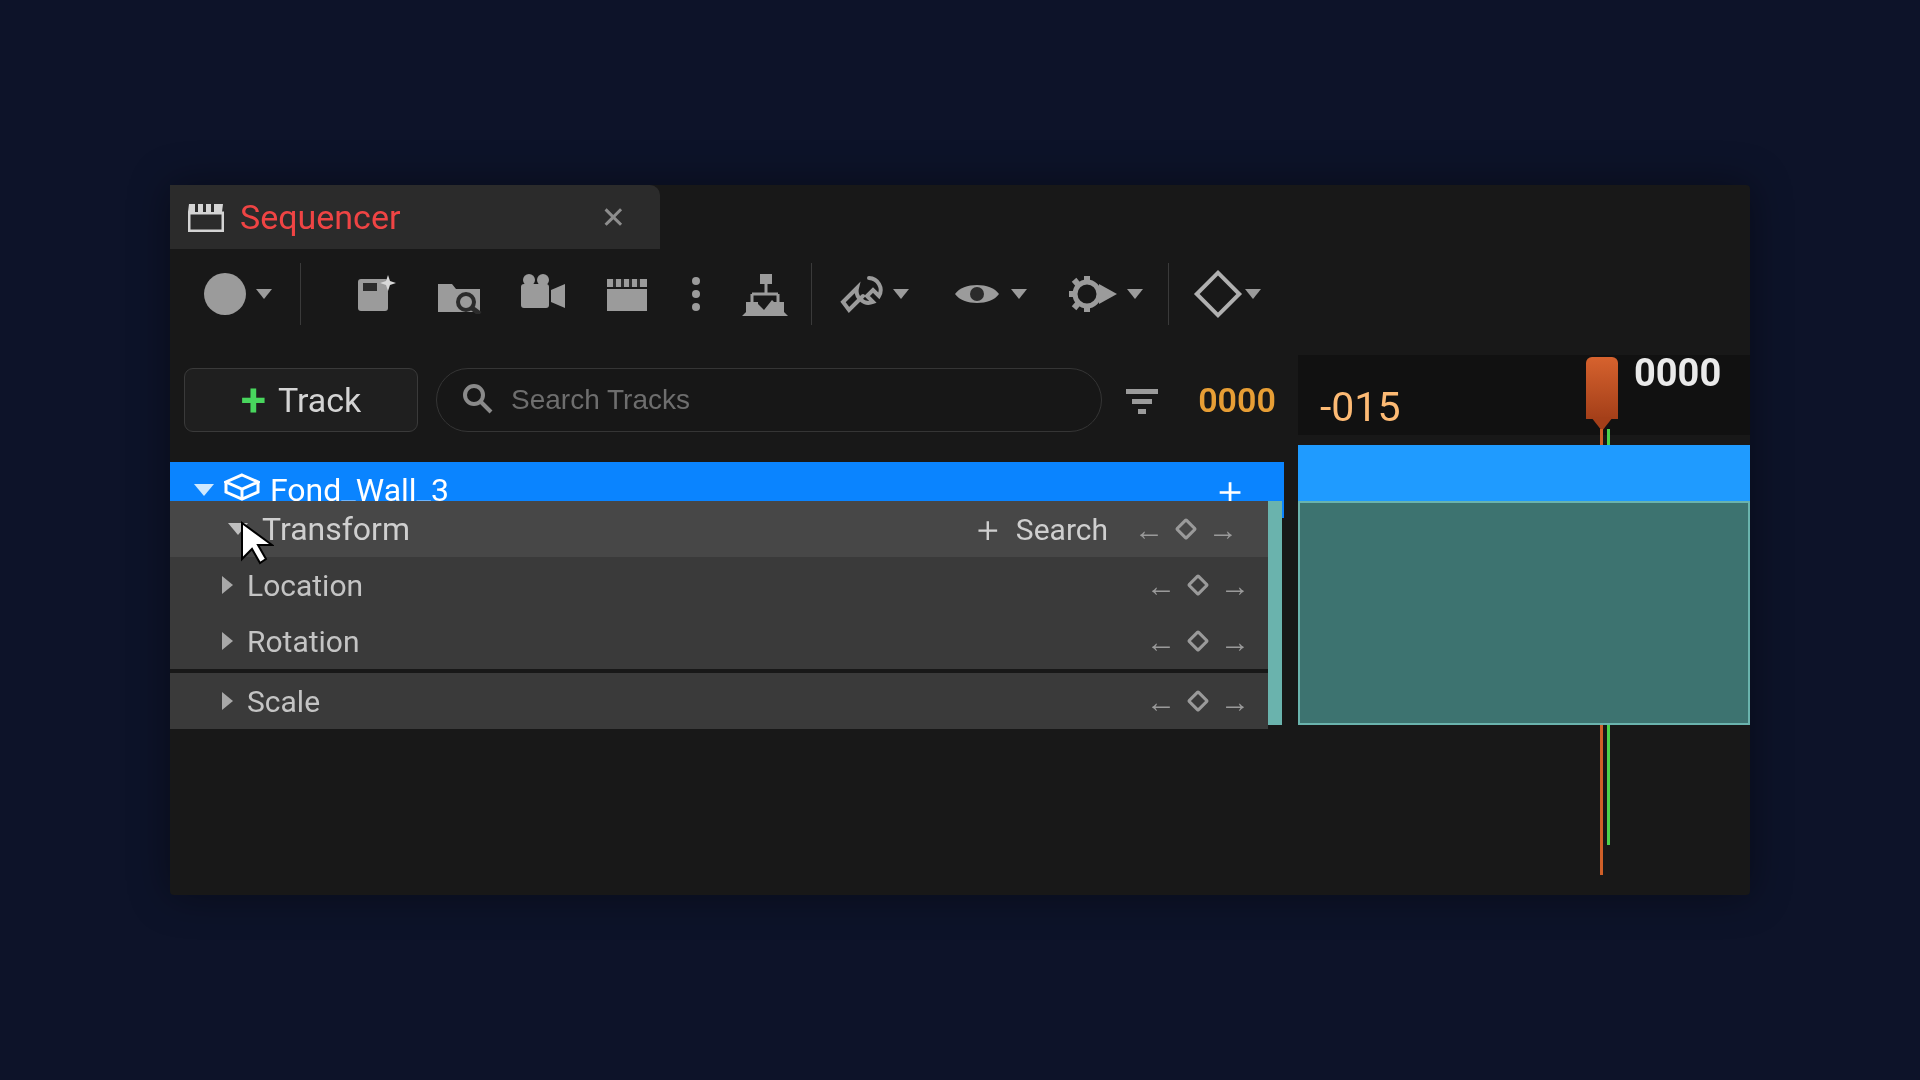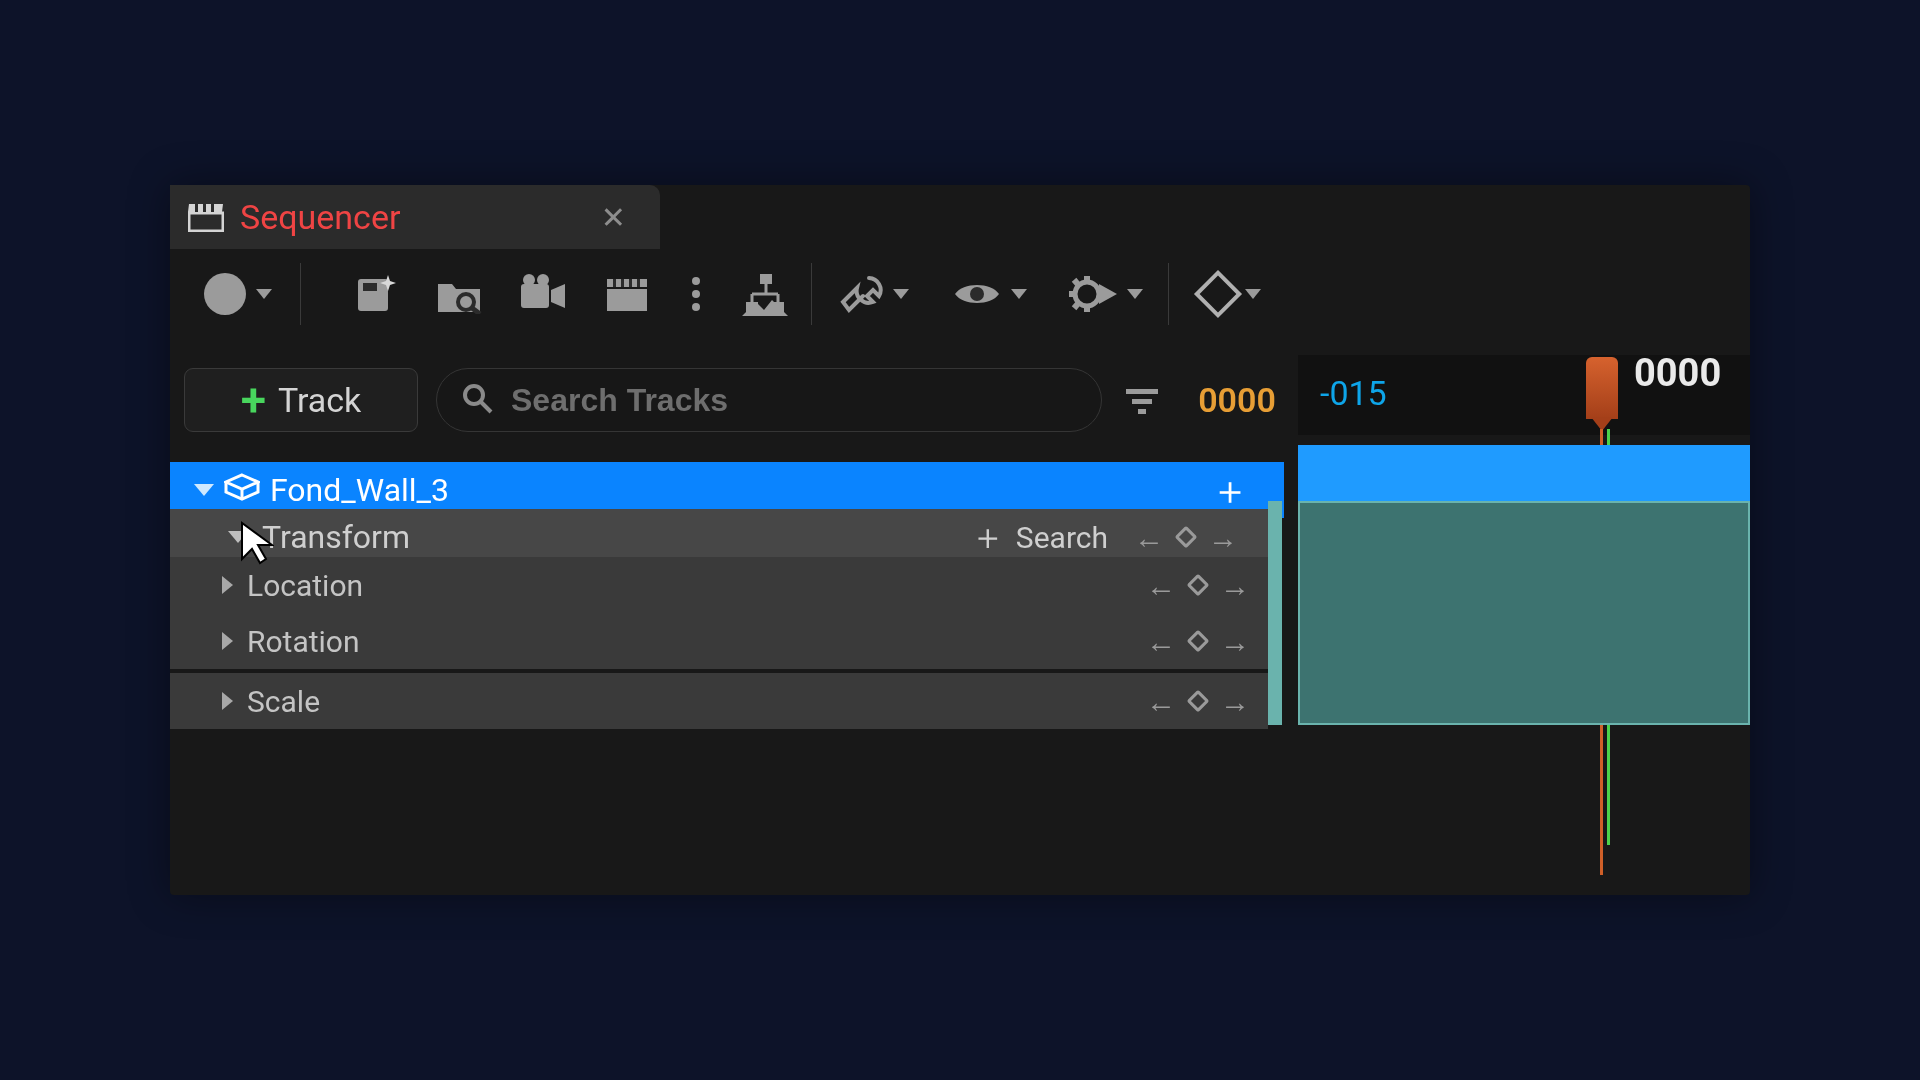--- a/index.html
+++ b/index.html
@@ -127,23 +127,22 @@
   display: flex;
   align-items: center;
   gap: 18px;
   padding: 0 24px;
 }
 .search input {
   background: transparent;
   border: none;
   outline: none;
   color: #7d7d7d;
-  font-size: 32px;
+  font-size: 28px;
   width: 100%;
-  font-weight: bold;
 }
 .search input::placeholder { color: #6e6e6e; }
 .filter { width: 44px; display: flex; align-items: center; justify-content: center; }
 .framefield {
   width: 110px;
   font-size: 34px;
   color: #e79e35;
   font-weight: 600;
   text-align: center;
 }
@@ -152,23 +151,23 @@
 .ruler {
   position: absolute;
   left: 1128px;
   top: 170px;
   right: 0;
   height: 80px;
   background: #111;
 }
 .ruler .tick {
   position: absolute;
-  top: 18px;
-  font-size: 34px;
-  color: #0ea5e9;
+  top: 28px;
+  font-size: 41px;
+  color: #fdba74;
 }
 .playhead-label {
   position: absolute;
   top: 166px;
   left: 1464px;
   font-size: 38px;
   font-weight: 700;
   color: #eaeaea;
 }
 .playhead-grip {
@@ -218,21 +217,21 @@
   top: 277px;
   width: 1114px;
   background: #0a84ff;
   color: #fff;
   padding-left: 24px;
   gap: 10px;
   font-size: 32px;
 }
 .row.actor .add { margin-left: auto; margin-right: 34px; font-size: 40px; color: #fff; }
 .row.transform {
-  top: 324px;
+  top: 316px;
   width: 1098px;
   background: #474747;
   color: #cfcfcf;
   padding-left: 58px;
   gap: 14px;
   font-size: 32px;
 }
 .row.transform .sec { margin-left: auto; display: flex; align-items: center; gap: 10px; margin-right: 12px; font-size: 30px; color: #cfcfcf; }
 .row.child {
   width: 1098px;

